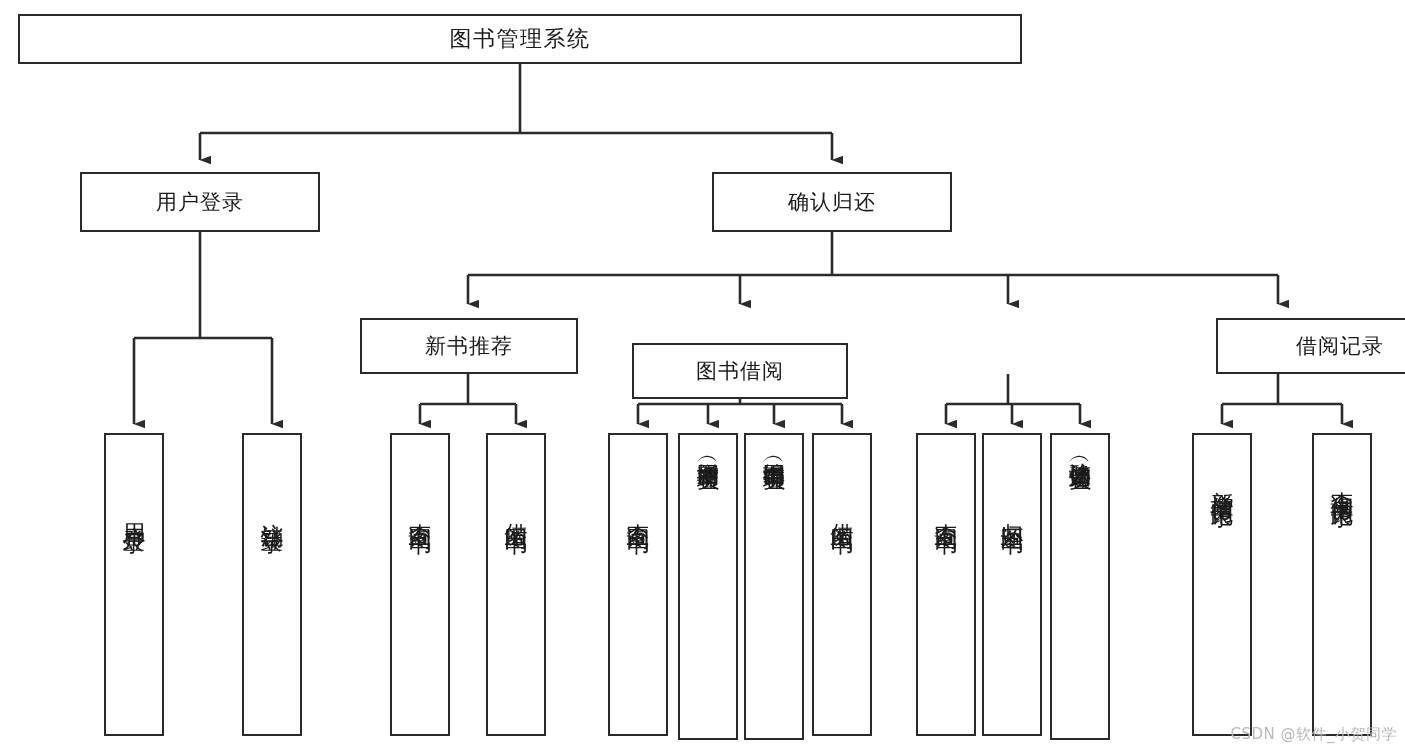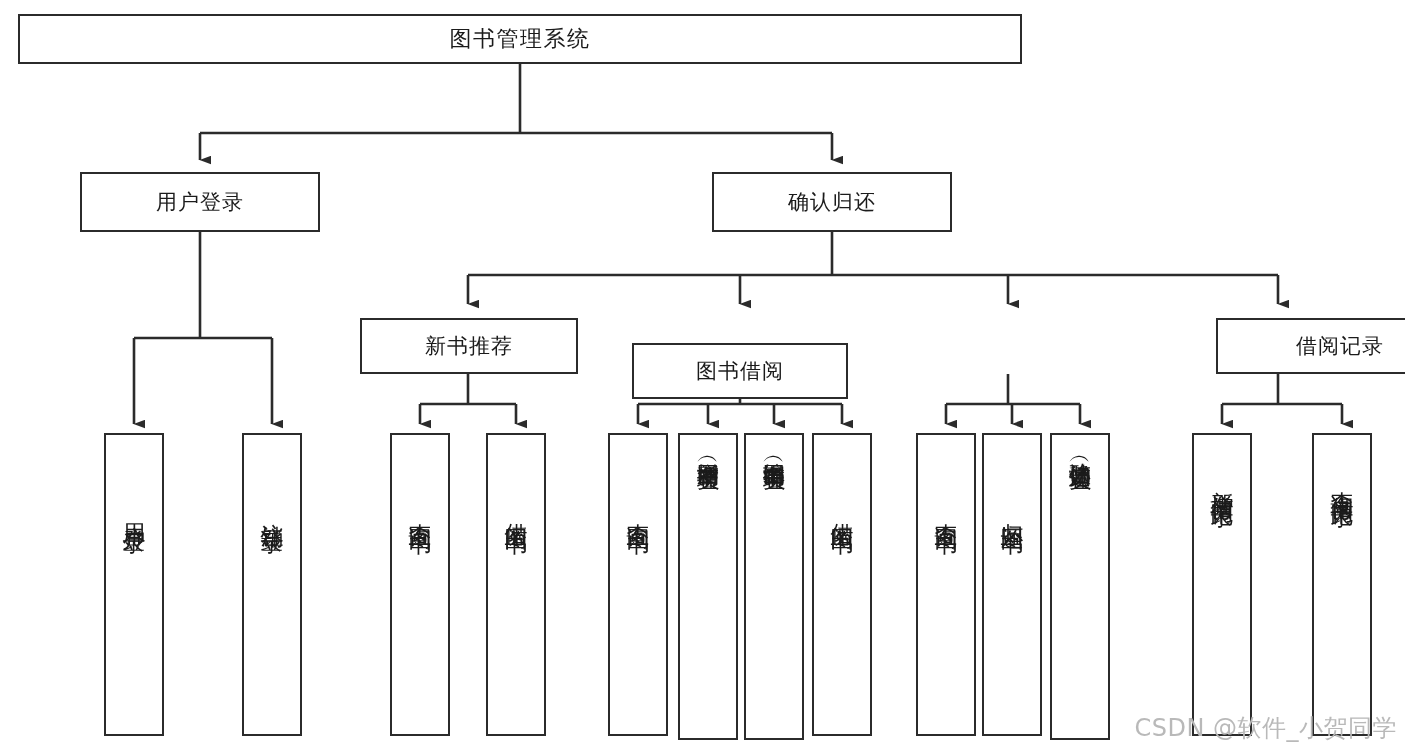--- a/index.html
+++ b/index.html
@@ -46,21 +46,21 @@
     white-space:nowrap;
     margin:0 auto;
   }
   .v-node.tight .lbl{font-size:22px;letter-spacing:1px;}
   .v-node.mid .lbl{padding-top:28px;}
   .v-node.mid2 .lbl{padding-top:60px;}
 
   #watermark{
     position:absolute;
     right:8px;bottom:3px;
-    font-size:24px;
+    font-size:15px;
     color:#b9b9b9;
     letter-spacing:0.5px;
     white-space:nowrap;
     user-select:none;
   }
 </style>
 </head>
 <body>
 
 <div id="stage">

